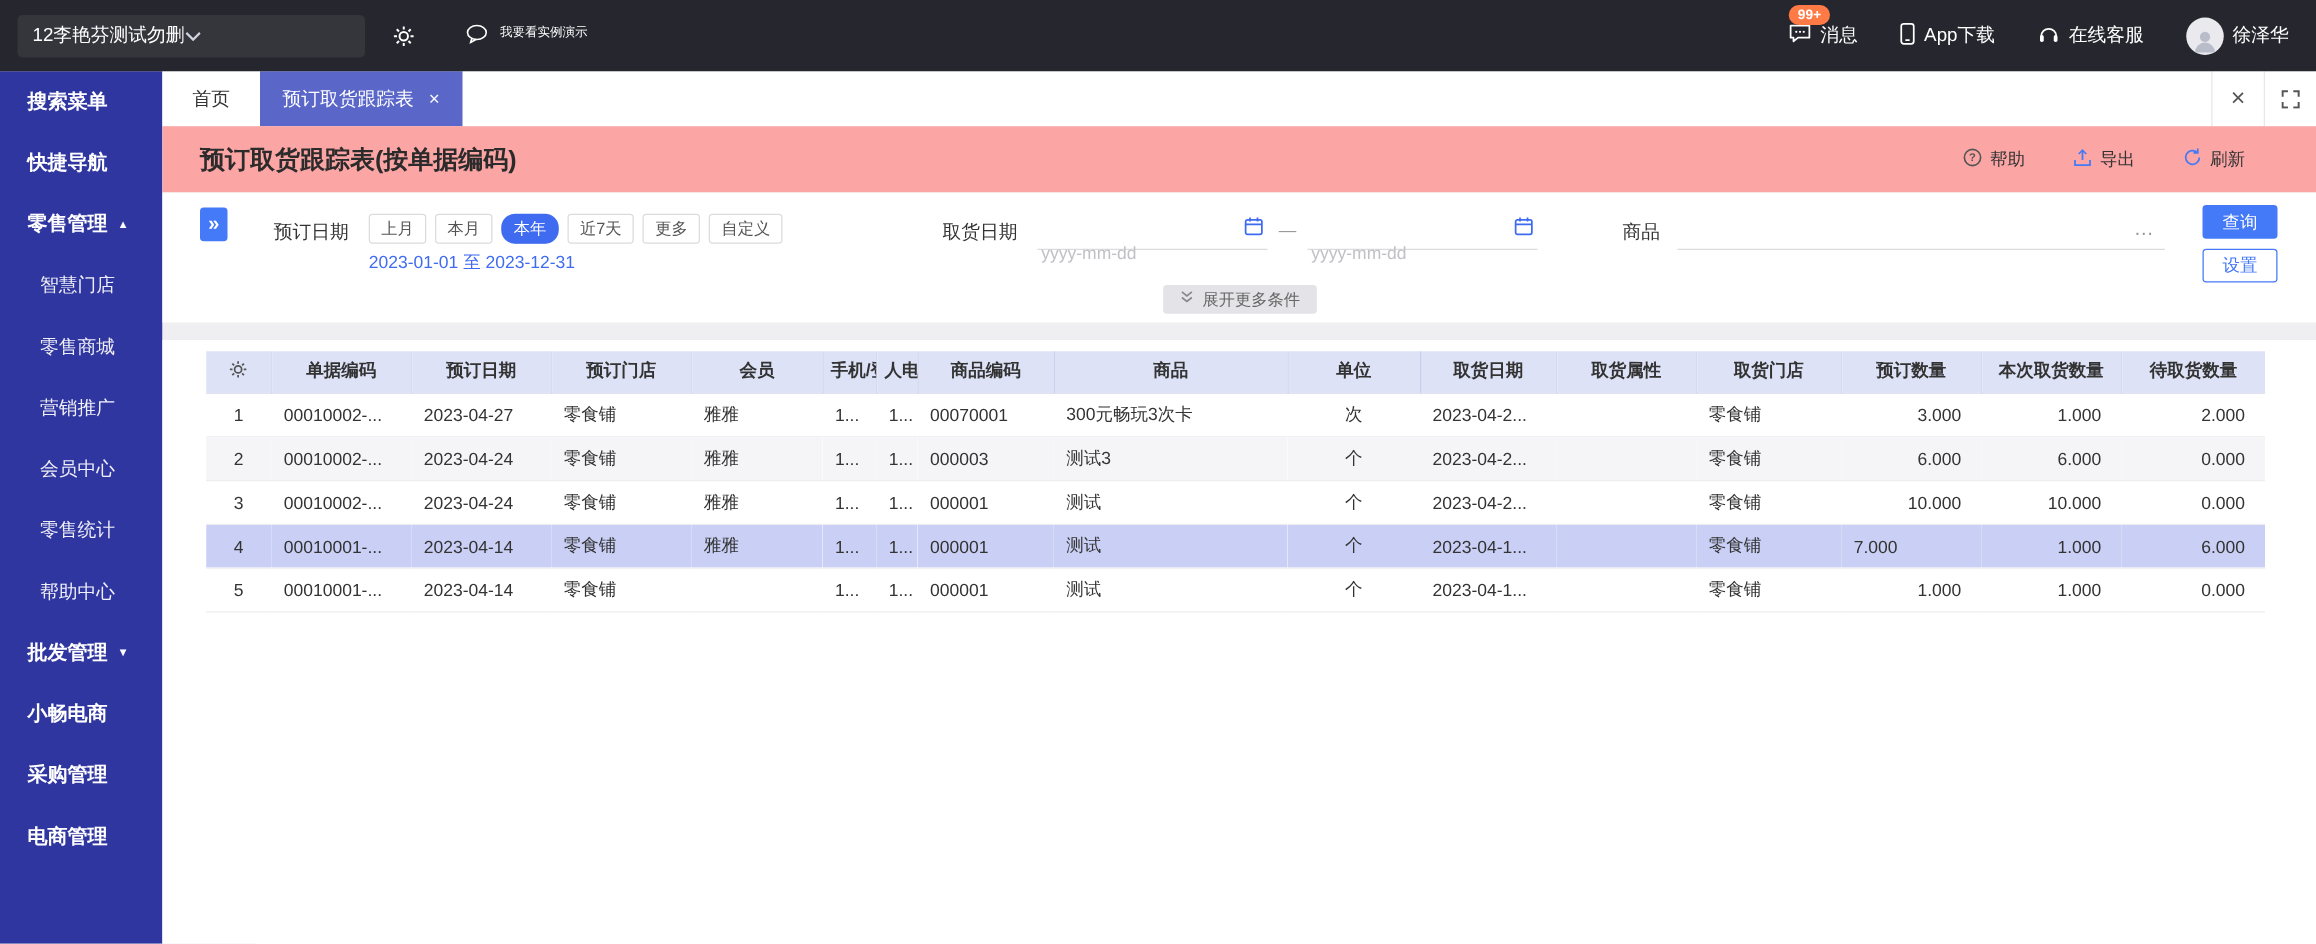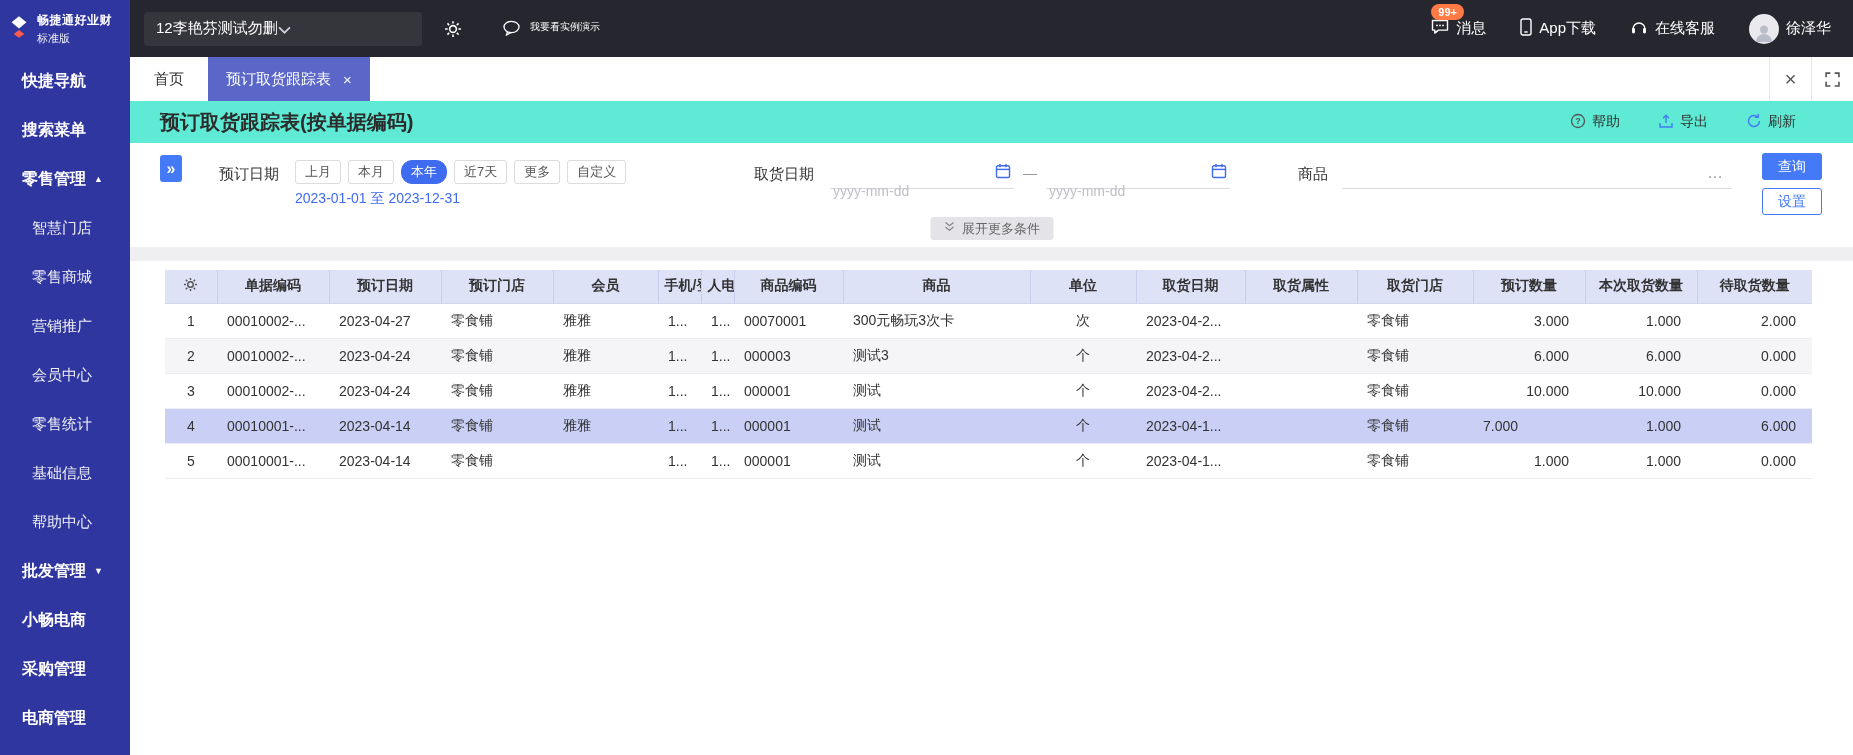--- a/index.html
+++ b/index.html
@@ -31,21 +31,21 @@
   
   .main { position:absolute; top:57px; left:130px; right:0; bottom:0; display:flex; flex-direction:column; background:#efeff1; }
 
   .tabbar { height:44px; background:#fff; display:flex; align-items:stretch; flex-shrink:0; }
   .tab { display:flex; align-items:center; padding:0 24px; font-size:15px; color:#333; cursor:pointer; }
   .tab.active { background:#5a67c9; color:#fff; padding:0 18px; gap:12px; }
   .tab-close { font-size:15px; opacity:.95; cursor:pointer; }
   .tabbar-tools { margin-left:auto; display:flex; }
   .tool-btn { width:42px; display:flex; align-items:center; justify-content:center; border-left:1px solid #e7e7ea; color:#555; cursor:pointer; font-size:20px; }
 
-  .titlebar { height:42px; display:flex; align-items:center; background:#5eead4; flex-shrink:0; }
+  .titlebar { height:53px; display:flex; align-items:center; background:#fca5a5; flex-shrink:0; }
   .page-title { margin-left:30px; font-size:20px; font-weight:bold; color:#2b2b2b; }
   .title-actions { margin-left:auto; margin-right:57px; display:flex; gap:38px; }
   .title-action { display:flex; align-items:center; gap:6px; font-size:14px; color:#333; cursor:pointer; }
   .title-action svg { color:#4479f7; }
   .title-action.help svg { color:#555; }
 
   
   .filter-card { background:#fff; height:104px; position:relative; flex-shrink:0; }
   .expander { position:absolute; left:30px; top:12px; width:22px; height:27px; background:#4479f7; color:#fff; border-radius:3px; display:flex; align-items:center; justify-content:center; font-size:16px; font-weight:bold; cursor:pointer; }
   .f-label { font-size:15px; color:#333; }
@@ -79,32 +79,20 @@
   td { height:35px; font-size:14px; color:#333; padding:0 10px; border-bottom:1px solid #ededf1; white-space:nowrap; overflow:hidden; background:#fff; }
   tr.zebra td { background:#f5f5f8; }
   tr.selected td { background:#c9cff5; }
 </style>
 </head>
 <body>
 
 <div class="app">
 
   <div class="topbar">
-    <div class="logo-block">
-      <span>
-        <svg width="24" height="24" viewBox="0 0 20 20">
-            <path d="M10 1l6.2 5-6.2 5.2L3.8 6z" fill="#fff"></path>
-            <path d="M10 12.4l4.4 3.4L10 19l-4.4-3.2z" fill="#ff5b4d"></path>
-          </svg>
-      </span>
-      <span class="logo-text">
-        <div>畅捷通好业财</div>
-        <div>标准版</div>
-      </span>
-    </div>
 
     <div class="account-dropdown">
       <span>12李艳芬测试勿删</span>
       <span>
         <svg width="13" height="8" viewBox="0 0 12 7">
             <path d="M1 1l5 5 5-5" fill="none" stroke="#cfd2dc" stroke-width="1.6"></path>
           </svg>
       </span>
     </div>
 
@@ -176,46 +164,43 @@
             </svg>
         </span>
         <span>徐泽华</span>
       </div>
     </div>
   </div>
 
   <div class="sidebar">
     <div>
         <div class="side-item top">
+          <span>搜索菜单</span>
+        </div>
+        <div class="side-item top">
           <span>快捷导航</span>
-        </div>
-        <div class="side-item top">
-          <span>搜索菜单</span>
         </div>
         <div class="side-item group">
           <span>零售管理</span>
           <span class="caret">▲</span>
         </div>
         <div class="side-item sub">
           <span>智慧门店</span>
         </div>
         <div class="side-item sub">
           <span>零售商城</span>
         </div>
         <div class="side-item sub">
           <span>营销推广</span>
         </div>
         <div class="side-item sub">
           <span>会员中心</span>
         </div>
         <div class="side-item sub">
           <span>零售统计</span>
-        </div>
-        <div class="side-item sub">
-          <span>基础信息</span>
         </div>
         <div class="side-item sub">
           <span>帮助中心</span>
         </div>
         <div class="side-item group">
           <span>批发管理</span>
           <span class="caret">▼</span>
         </div>
         <div class="side-item top">
           <span>小畅电商</span>

